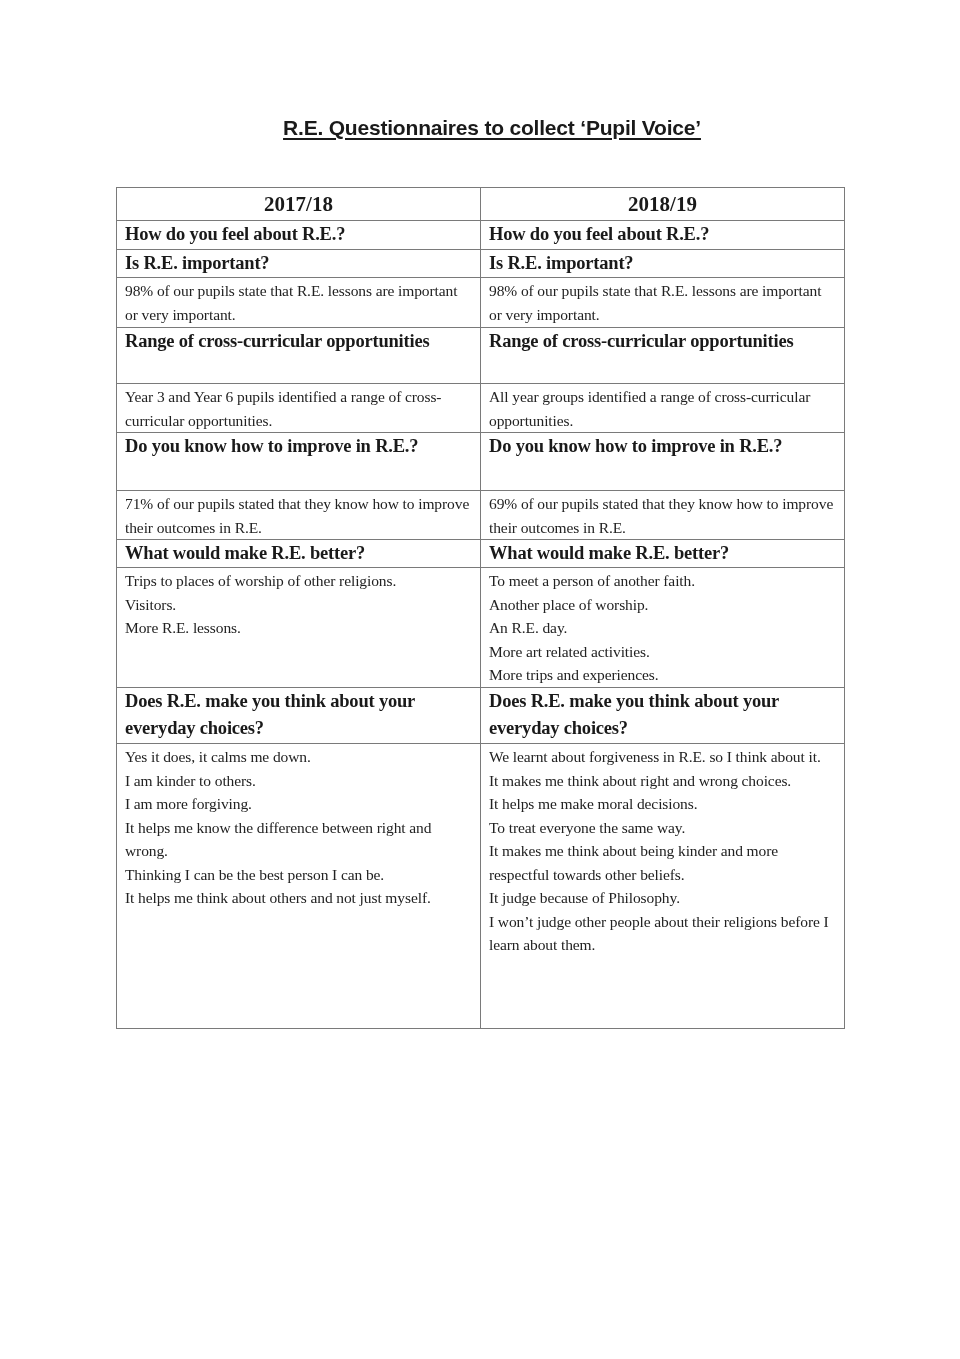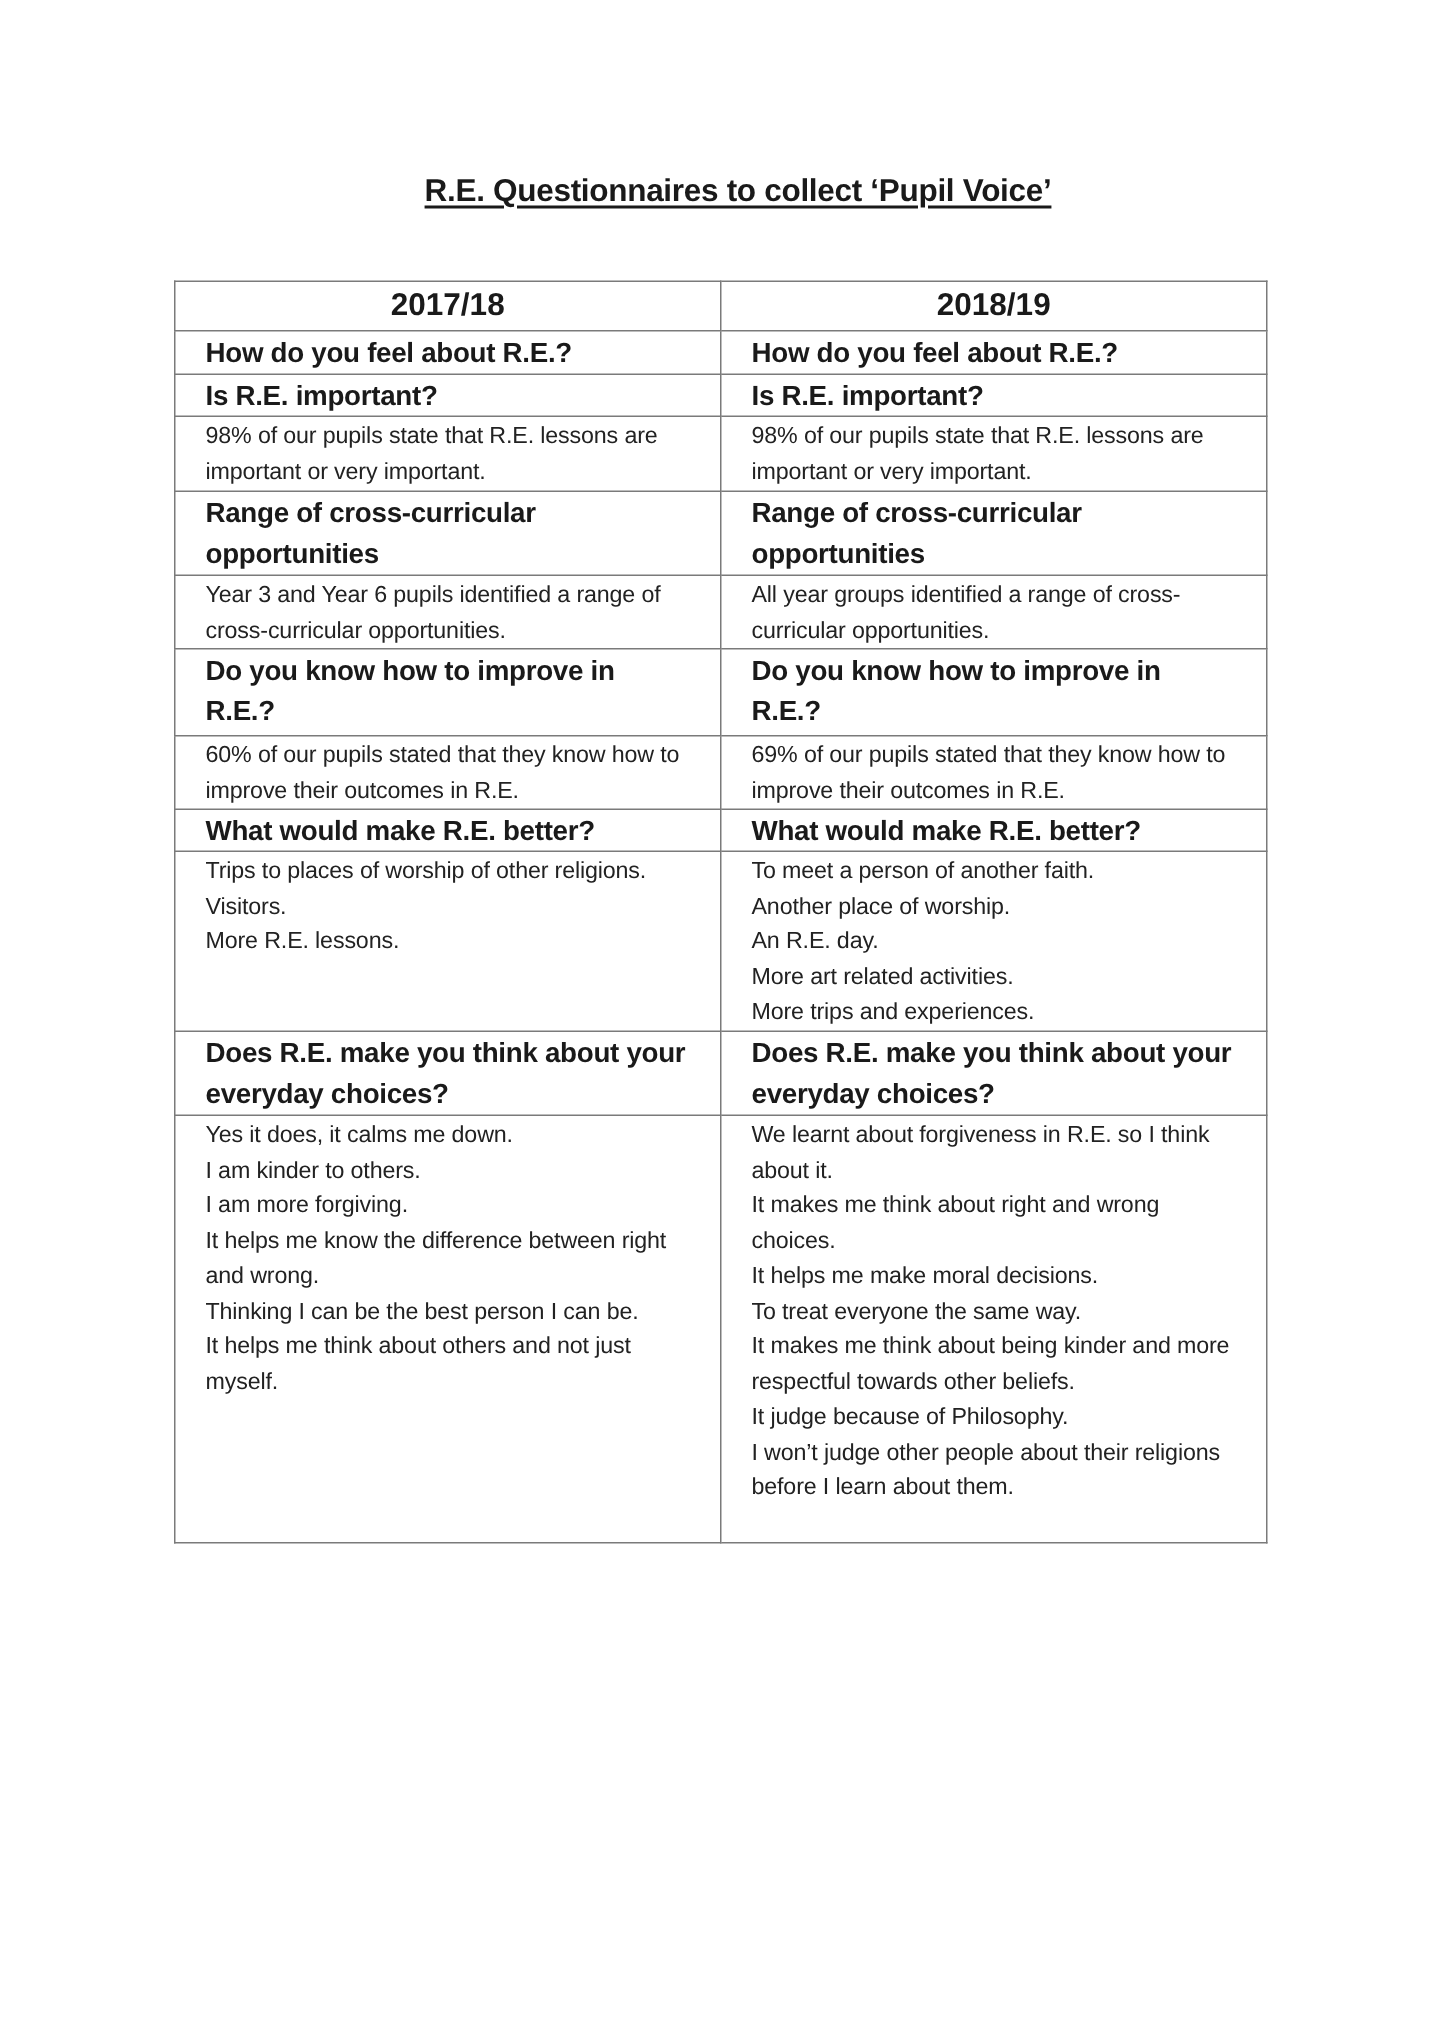--- a/index.html
+++ b/index.html
@@ -34,22 +34,23 @@
       position: absolute;
       left: 116px;
       top: 187px;
       width: 729px;
       border-collapse: collapse;
       table-layout: fixed;
     }
     table.survey td {
       border: 1.5px solid #7a7a7a;
       vertical-align: top;
-      padding: 0 20px;
+      padding: 0 8px;
       width: 50%;
+      font-family: Liberation Serif, serif;
     }
     .year-cell {
       height: 31px;
       text-align: center;
       font-weight: bold;
       font-size: 21px;
       line-height: 32px;
     }
     .q-cell {
       font-weight: bold;
@@ -122,21 +123,21 @@
         <span class="a-line">All year groups identified a range of cross-curricular opportunities.</span>
       </td>
     </tr>
 
     <tr class="r-q4">
       <td class="q-cell">Do you know how to improve in R.E.?</td>
       <td class="q-cell">Do you know how to improve in R.E.?</td>
     </tr>
     <tr class="r-a4">
       <td class="a-cell">
-        <span class="a-line">60% of our pupils stated that they know how to improve their outcomes in R.E.</span>
+        <span class="a-line">71% of our pupils stated that they know how to improve their outcomes in R.E.</span>
       </td>
       <td class="a-cell">
         <span class="a-line">69% of our pupils stated that they know how to improve their outcomes in R.E.</span>
       </td>
     </tr>
 
     <tr class="r-q5">
       <td class="q-cell">What would make R.E. better?</td>
       <td class="q-cell">What would make R.E. better?</td>
     </tr>

